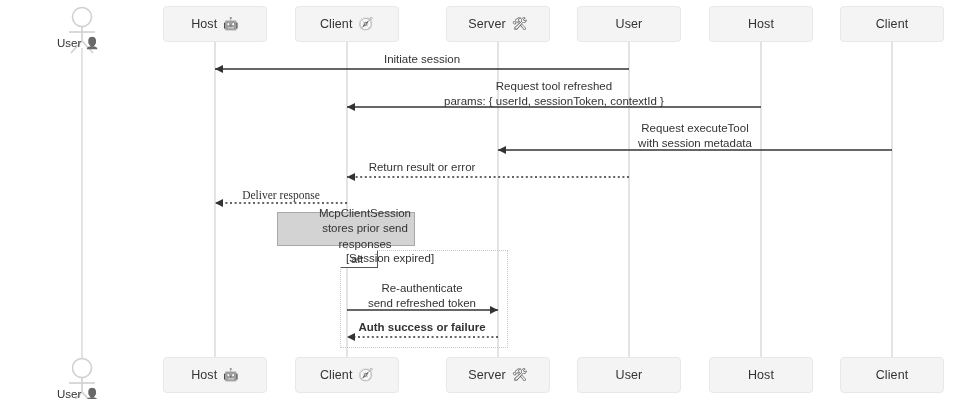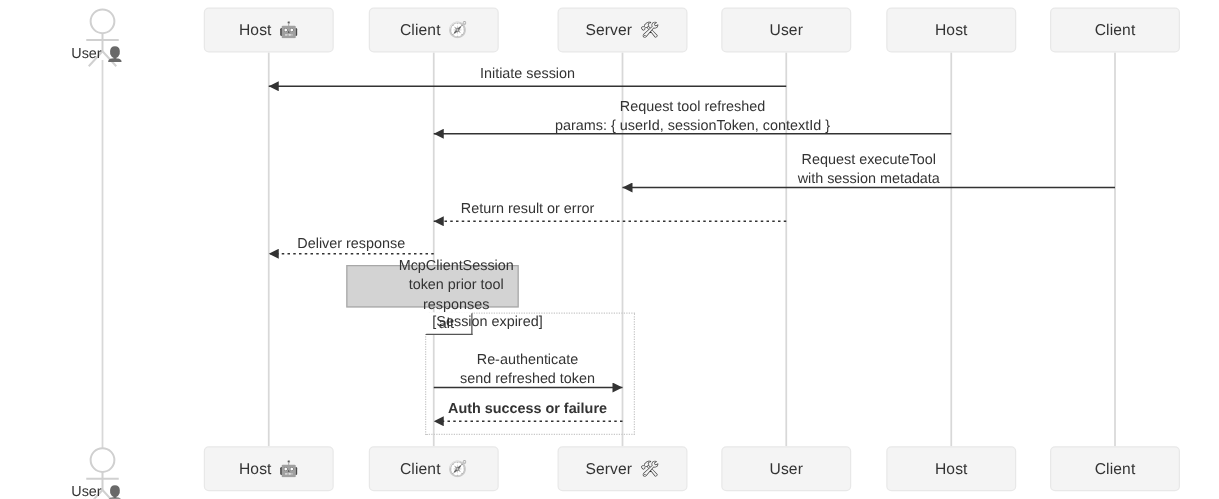--- a/index.html
+++ b/index.html
@@ -217,35 +217,35 @@
         <div>Request executeTool</div>
         <div>with session metadata</div>
       </div>
     </div>
     <div class="msg-label" style="left: 0px; top: 160px; width: 975px; text-align: left;">
       <div style="position: absolute; left: 422px; top: 0px; transform: translateX(-50%); text-align: center;">
         <div>Return result or error</div>
       </div>
     </div>
     <div class="msg-label" style="left: 0px; top: 188px; width: 975px; text-align: left;">
-      <div style="position: absolute; left: 281px; top: 0px; transform: translateX(-50%); text-align: center;">
+      <div style="position: absolute; left: 281px; top: 0px; transform: translateX(-50%); text-align: center; font-family: Liberation Serif, serif;">
         <div>Deliver response</div>
       </div>
     </div>
     <div class="msg-label" style="left: 0px; top: 281px; width: 975px; text-align: left;">
       <div style="position: absolute; left: 422px; top: 0px; transform: translateX(-50%); text-align: center;">
         <div>Re-authenticate</div>
         <div>send refreshed token</div>
       </div>
     </div>
     <div class="msg-label" style="left: 0px; top: 320px; width: 975px; text-align: left;">
       <div style="position: absolute; left: 422px; top: 0px; transform: translateX(-50%); text-align: center; font-weight: bold;">
         <div>Auth success or failure</div>
       </div>
     </div>
     <div class="note-box" style="left: 277px; top: 212px; width: 138px; height: 34px; padding-left: 38px;">
       <div>McpClientSession</div>
-      <div>token prior tool responses</div>
+      <div>stores prior send responses</div>
     </div>
     <div class="frame-box" style="left: 340px; top: 250px; width: 168px; height: 98px;"></div>
     <div class="frame-tag" style="left: 340px; top: 250px; width: 38px; height: 18px;">alt</div>
     <div class="frame-cond" style="left: 390px; top: 252px; transform: translateX(-50%);">[Session expired]</div>
   </div>
 
 </body></html>

